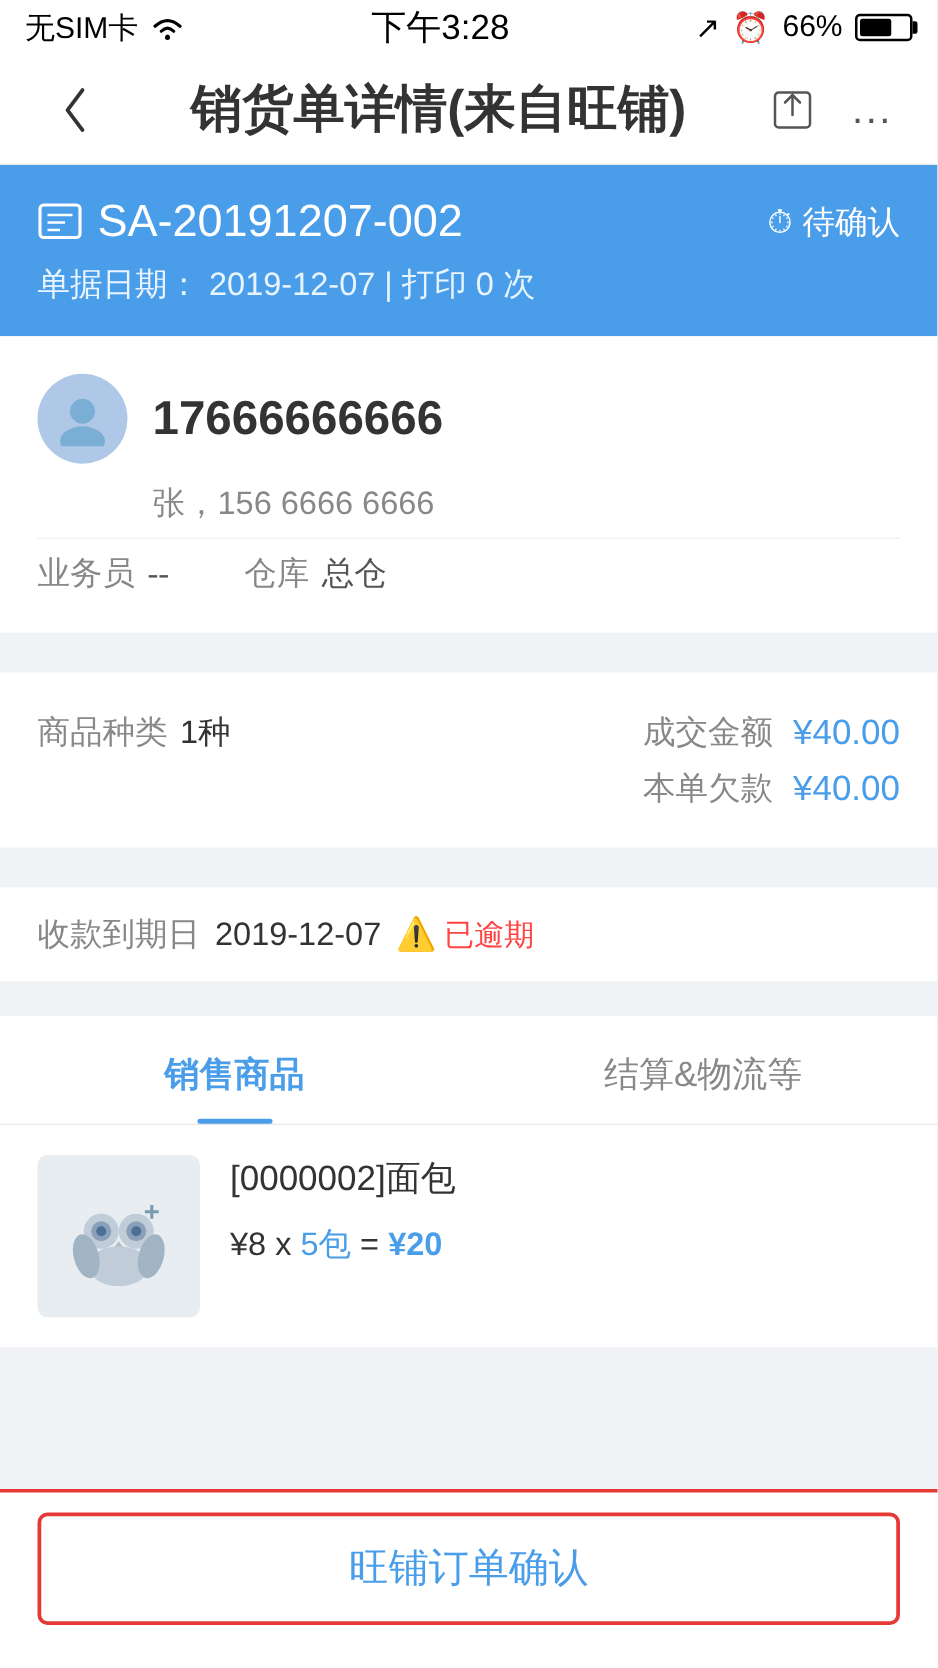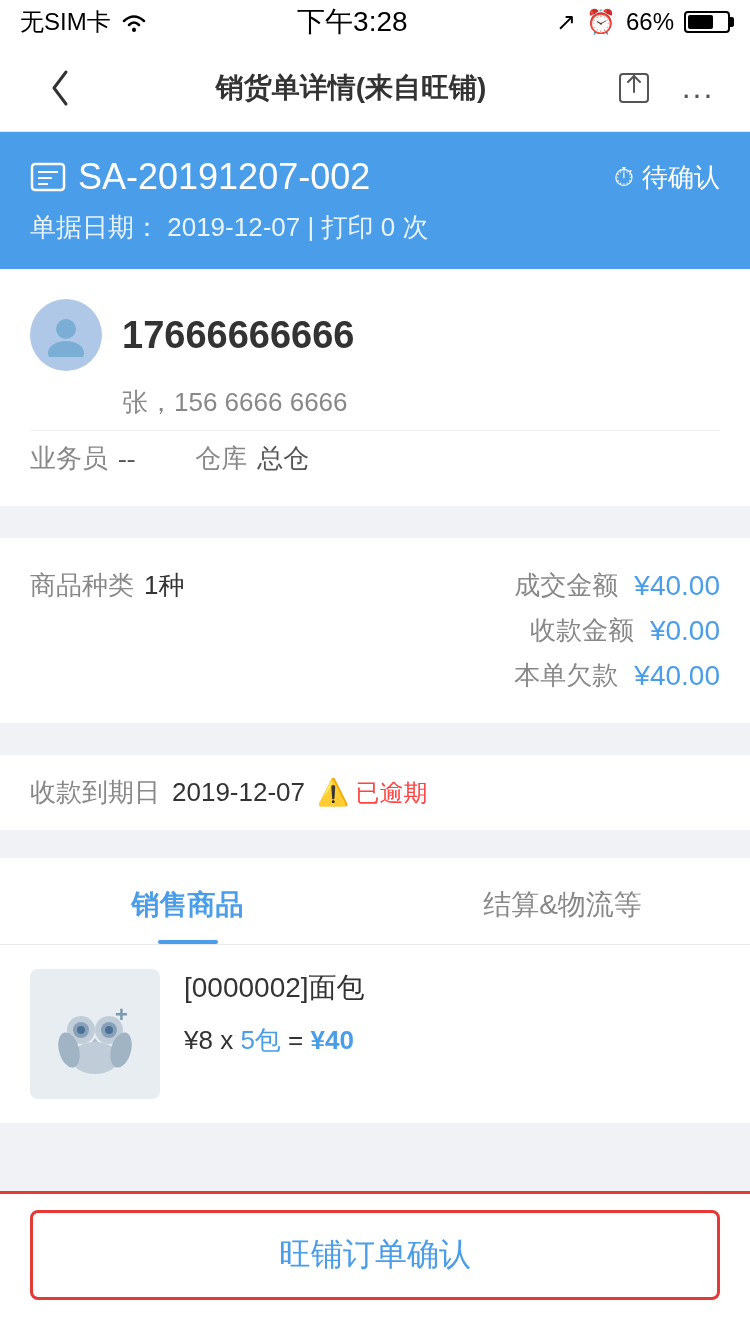--- a/index.html
+++ b/index.html
@@ -82,21 +82,21 @@
     }
     .nav-back {
       width: 60px;
       height: 60px;
       display: flex;
       align-items: center;
       justify-content: center;
       cursor: pointer;
     }
     .nav-title {
-      font-size: 28px;
+      font-size: 41px;
       font-weight: 600;
       color: #333;
       flex: 1;
       text-align: center;
     }
     .nav-actions {
       display: flex;
       align-items: center;
       gap: 20px;
     }
@@ -475,24 +475,20 @@
       <span class="meta-label">商品种类</span>
       <span class="stats-category-value">1种</span>
     </div>
   </div>
   <div class="stats-right">
     <div class="stats-row">
       <span class="stats-row-label">成交金额</span>
       <span class="stats-row-value">¥40.00</span>
     </div>
     <div class="stats-row">
-      <span class="stats-row-label">收款金额</span>
-      <span class="stats-row-value">¥0.00</span>
-    </div>
-    <div class="stats-row">
       <span class="stats-row-label">本单欠款</span>
       <span class="stats-row-value">¥40.00</span>
     </div>
   </div>
 </div>
 
 <div class="divider"></div>
 
 <div class="due-section">
   <span>收款到期日</span>
@@ -536,21 +532,21 @@
       <text x="70" y="28" font-size="22" fill="#7a9ab0" font-weight="bold">+</text>
     </svg>
   </div>
   <div class="product-info">
     <div class="product-name">[0000002]面包</div>
     <div class="product-price">
       <span>¥8</span>
       <span> x </span>
       <span class="qty">5包</span>
       <span> = </span>
-      <span class="total">¥40</span>
+      <span class="total">¥20</span>
     </div>
   </div>
 </div>
 
 <div class="content-area" style="height: 260px; background: #f0f2f5;"></div>
 
 <div class="bottom-bar">
   <button class="confirm-button">旺铺订单确认</button>
 </div>
 

